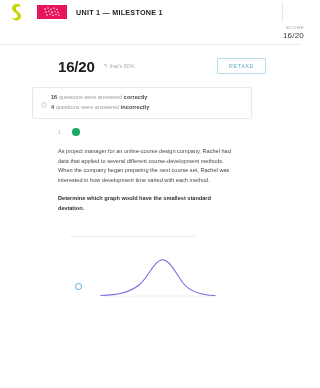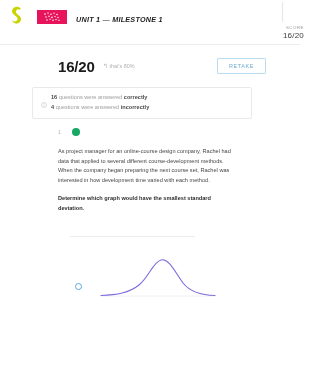--- a/index.html
+++ b/index.html
@@ -10,23 +10,22 @@
     background: #ffffff;
     font-family: "Liberation Sans", sans-serif;
     overflow: hidden;
   }
 
   
   .topbar {
     position: relative;
     height: 24px;
     display: flex;
-    align-items: flex-end;
+    align-items: center;
     padding-left: 8px;
-    font-style: italic;
   }
 
   .logo-s {
     width: 16px;
     height: 18px;
     position: relative;
     flex: 0 0 auto;
   }
   .logo-s svg { display: block; }
 

